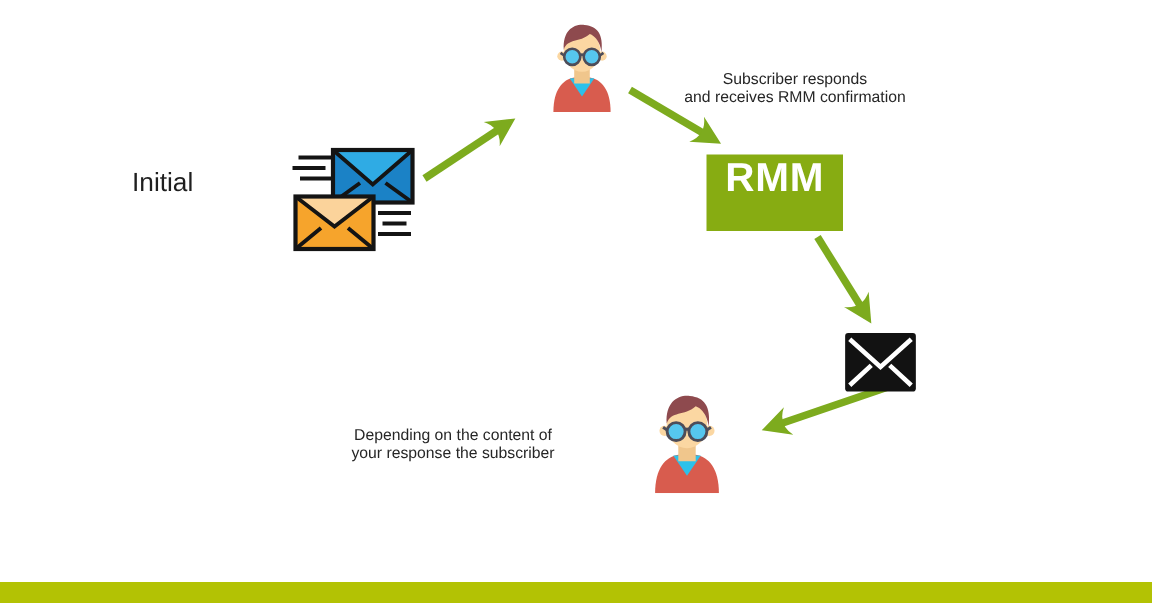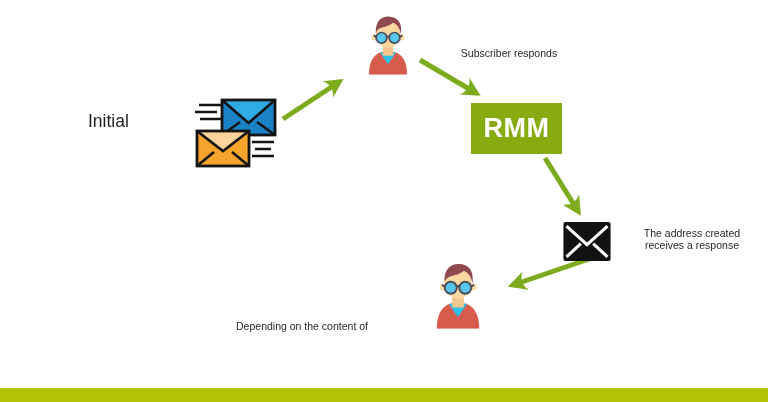--- a/index.html
+++ b/index.html
@@ -42,21 +42,21 @@
     color:var(--text-dark);
   }
   .annotation div{white-space:nowrap;}
   .label-initial{
     font-size:17.5px;
     line-height:19.5px;
     text-align:left;
     color:#1f1f1f;
   }
   .rmm-box{
-    display:flex;align-items:center;justify-content:center;
+    display:flex;align-items:flex-start;justify-content:center;
     background:var(--rmm-box-green);
     color:var(--rmm-text);
     font-size:27px;
     font-weight:600;
     letter-spacing:0.5px;
   }
   .footer-bar{
     left:0;right:0;bottom:0;height:14px;
     background:var(--footer-bar-green);
   }
@@ -122,42 +122,40 @@
       <rect x="4" y="34" width="52" height="35" style="fill:none;stroke:var(--outline-black);stroke-width:2.8"></rect>
     </g>
 
     <path d="M59,45 H81 M62,52 H78 M59,59 H81" style="stroke:var(--outline-black);stroke-width:2.6;fill:none"></path>
   </svg>
 
   <svg class="abs" style="left:362px;top:12px;" width="52" height="63" viewBox="0 0 60 72">
     <use href="#avatar"></use>
   </svg>
 
-  <div class="abs annotation" style="left:426px;top:47px;width:166px;">
+  <div class="abs annotation" style="left:447px;top:47px;width:166px;">
     <div>Subscriber responds</div>
+    <div>and receives RMM confirmation</div>
   </div>
 
   <div class="abs rmm-box" style="left:471px;top:103px;width:91px;height:51px;">
     <span>RMM</span>
   </div>
 
   <svg class="abs" style="left:562px;top:221px;" width="50" height="41" viewBox="0 0 48 40">
     <rect x="1" y="1" width="46" height="38" rx="2" style="fill:var(--envelope-black)"></rect>
     <path d="M4,5 L24,23 L44,5" style="stroke:#ffffff;stroke-width:3;fill:none"></path>
     <path d="M4,35 L18,22 M44,35 L30,22" style="stroke:#ffffff;stroke-width:3;fill:none"></path>
   </svg>
 
-  <div class="abs annotation" style="left:618px;top:227px;width:148px;">
-    <div>The address created</div>
-    <div>receives a response</div>
-  </div>
 
   <svg class="abs" style="left:429px;top:259px;" width="58" height="70" viewBox="0 0 60 72">
     <use href="#avatar"></use>
   </svg>
 
-  <div class="abs annotation" style="left:176px;top:285px;width:252px;line-height:11.5px;margin-top:36px;">
+  <div class="abs annotation" style="left:176px;top:285px;width:252px;line-height:11.5px;">
     <div>Depending on the content of</div>
+    <div>your response the subscriber</div>
   </div>
 
   <div class="abs footer-bar"></div>
 
 </div>
 
 </body></html>

